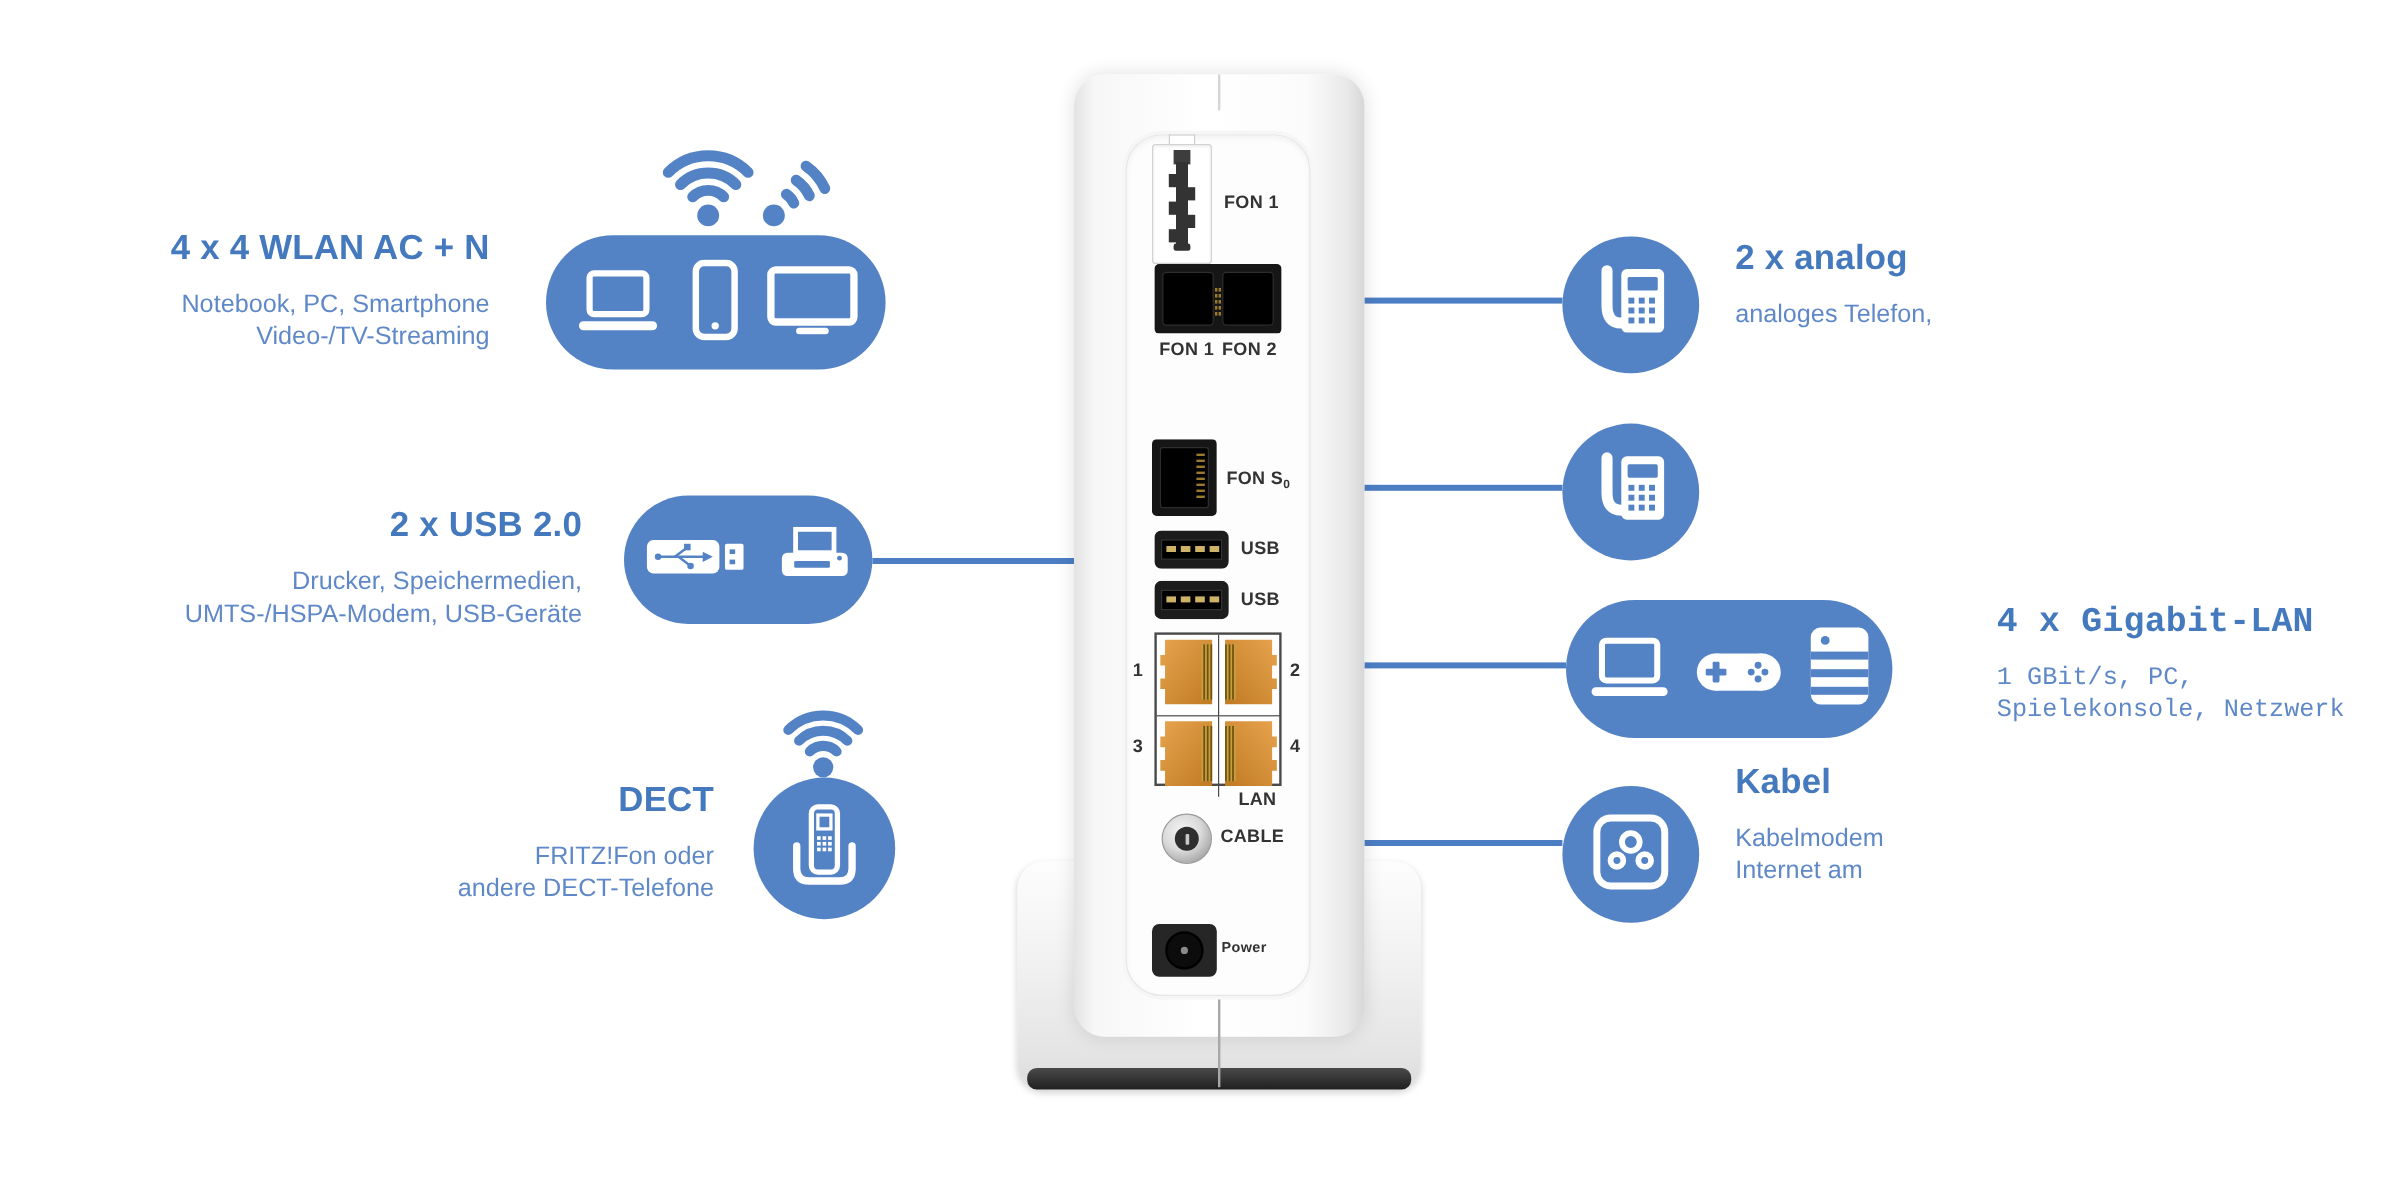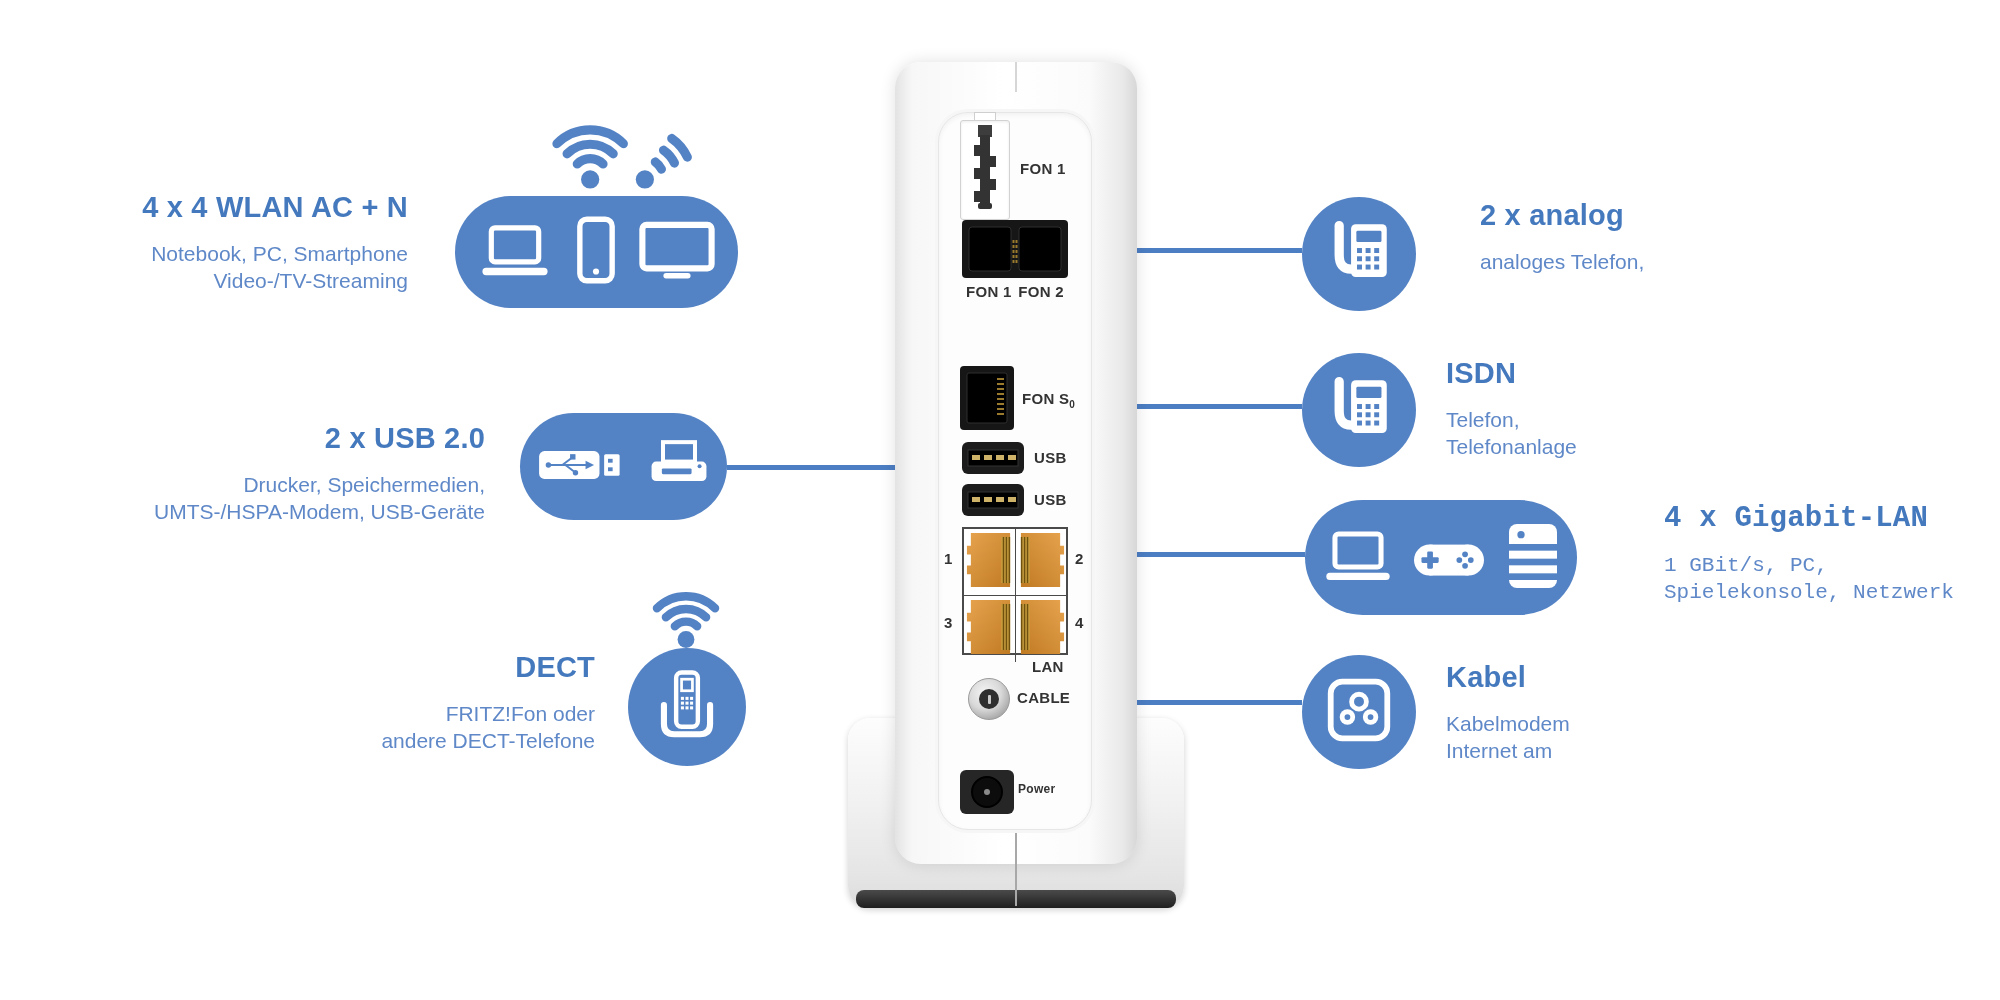--- a/index.html
+++ b/index.html
@@ -70,38 +70,33 @@
     <div class="sub">Drucker, Speichermedien,</div>
     <div class="sub">UMTS-/HSPA-Modem, USB-Geräte</div>
   </div>
 
   <div class="feat left" style="top:650px;right:1405px;width:360px;">
     <div class="title">DECT</div>
     <div class="sub">FRITZ!Fon oder</div>
     <div class="sub">andere DECT-Telefone</div>
   </div>
 
-  <div class="feat right" style="top:198px;left:1446px;width:420px;margin-left:34px;">
+  <div class="feat right" style="top:198px;left:1446px;width:420px;">
     <div class="title">2 x analog</div>
     <div class="sub">analoges Telefon,</div>
   </div>
 
-  <div class="feat right" style="top:356px;left:1446px;width:420px;">
-    <div class="title">ISDN</div>
-    <div class="sub">Telefon,</div>
-    <div class="sub">Telefonanlage</div>
-  </div>
 
   <div class="feat right" style="top:502px;left:1664px;width:360px;font-family:Liberation Mono, monospace;">
     <div class="title">4 x Gigabit-LAN</div>
     <div class="sub">1 GBit/s, PC,</div>
     <div class="sub">Spielekonsole, Netzwerk</div>
   </div>
 
-  <div class="feat right" style="top:660px;left:1446px;width:360px;">
+  <div class="feat right" style="top:635px;left:1446px;width:360px;">
     <div class="title">Kabel</div>
     <div class="sub">Kabelmodem</div>
     <div class="sub">Internet am</div>
   </div>
 
   <div class="line" style="left:727px;top:465px;width:168px;"></div>
   <div class="line" style="left:1137px;top:248px;width:165px;"></div>
   <div class="line" style="left:1137px;top:404px;width:165px;"></div>
   <div class="line" style="left:1137px;top:552px;width:168px;"></div>
   <div class="line" style="left:1137px;top:700px;width:165px;"></div>

